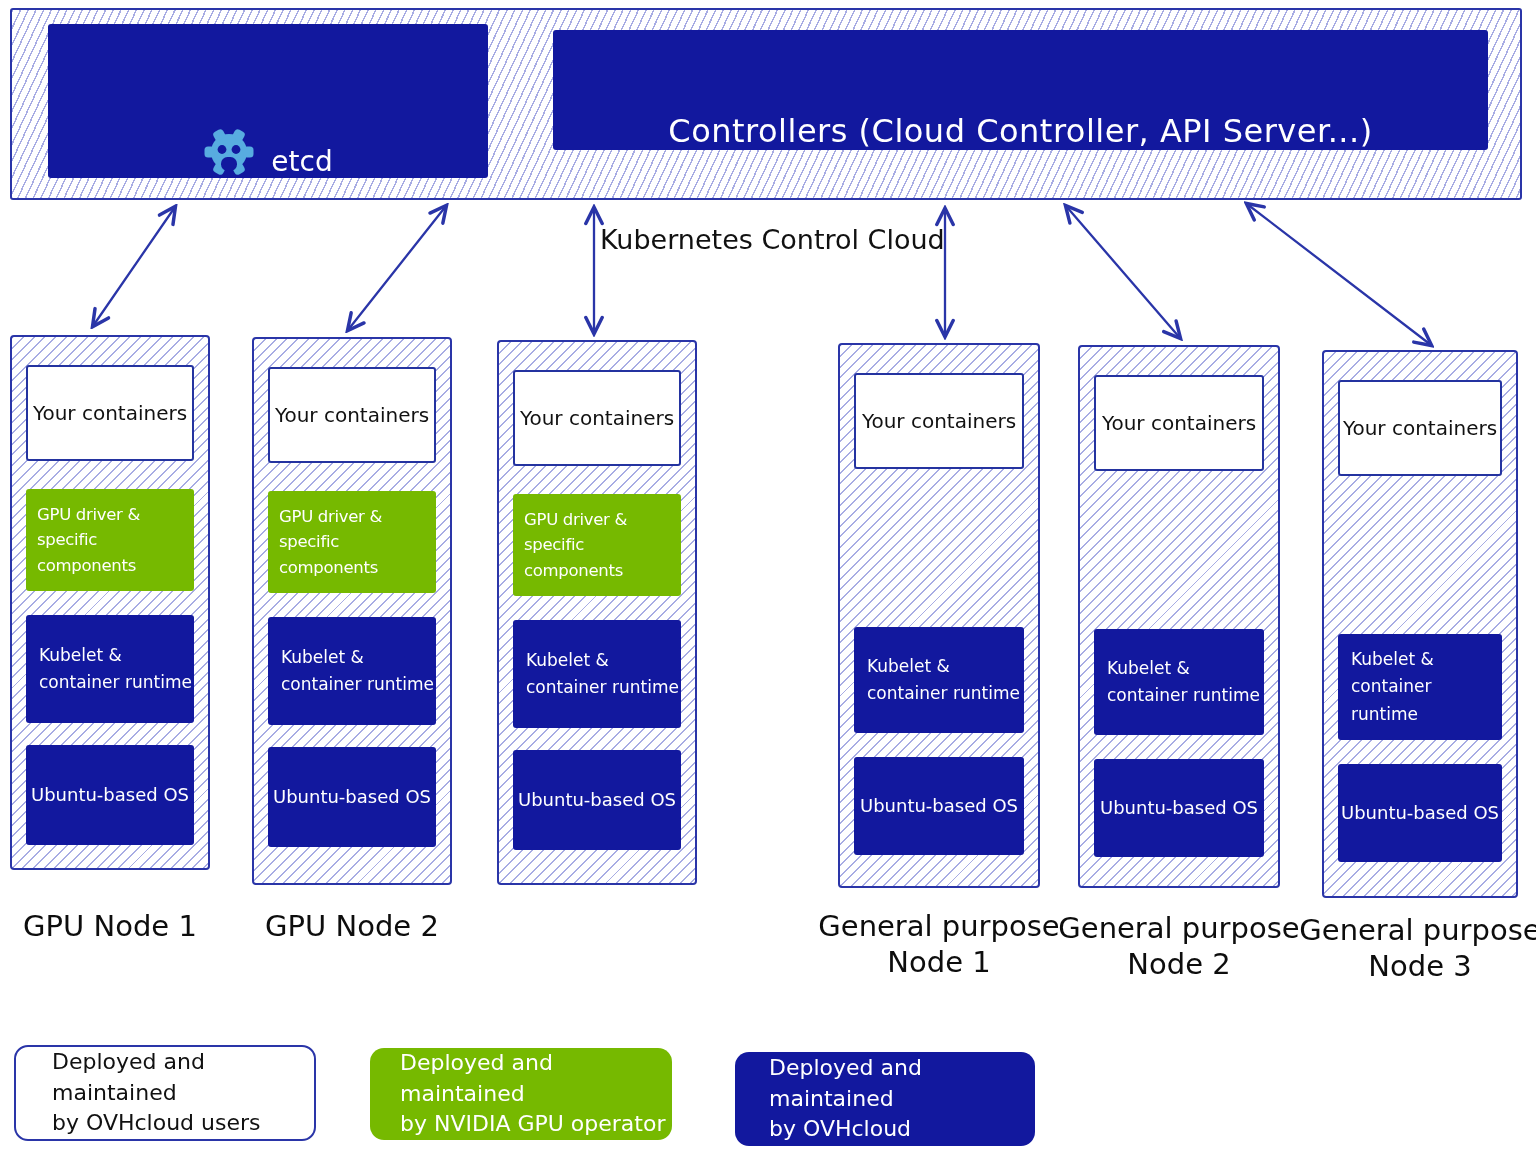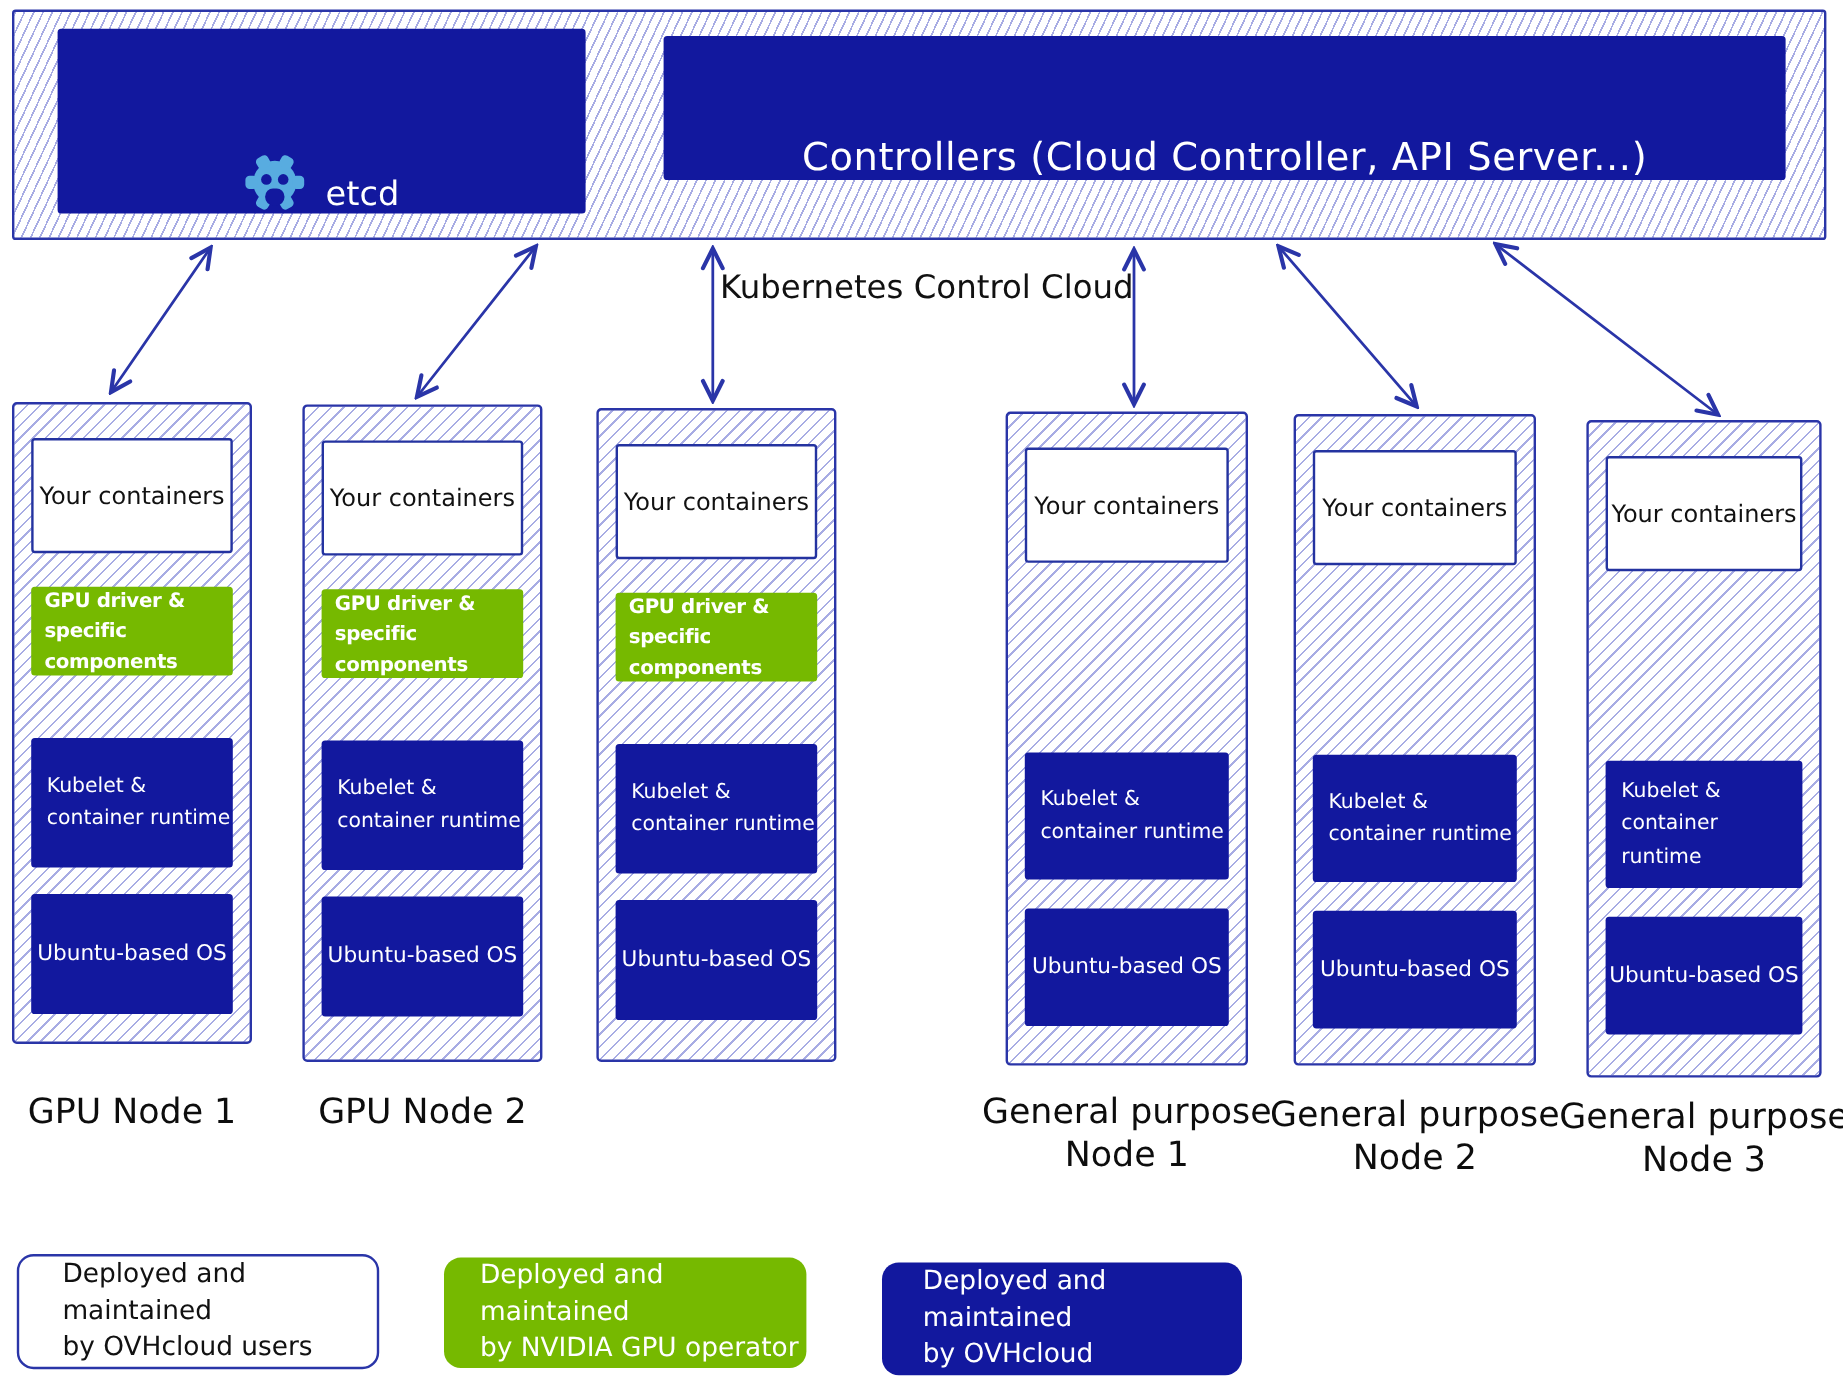--- a/index.html
+++ b/index.html
@@ -58,21 +58,21 @@
   }
   .white-box {
     background:#ffffff; border:2px solid #2433a0;
     justify-content:center; font-size:20px; color:#111;
   }
   .green-box { background:#76B900; color:#fff; font-size:16.5px; letter-spacing:-0.3px; padding-left:11px; line-height:1.55; }
   .blue-box  { background:#12189E; color:#fff; font-size:17px; padding-left:13px; line-height:1.6; }
   .blue-box.center { justify-content:center; padding-left:0; font-size:18px; }
 
   .pos-yc { top:28px;  height:96px; }
-  .gpu .pos-gd { top:152px; height:74px;font-weight:bold; }
+  .gpu .pos-gd { top:152px; height:102px; }
   .gpu .pos-kb { top:278px; height:108px; }
   .gpu .pos-os { top:408px; height:100px; }
   .gen .pos-kb { top:282px; height:106px; }
   .gen .pos-os { top:412px; height:98px; }
 
   .node-label {
     position:absolute; width:280px; text-align:center;
     font-size:29px; color:#0d0d0d; white-space:pre-line; line-height:1.25;
   }
 

